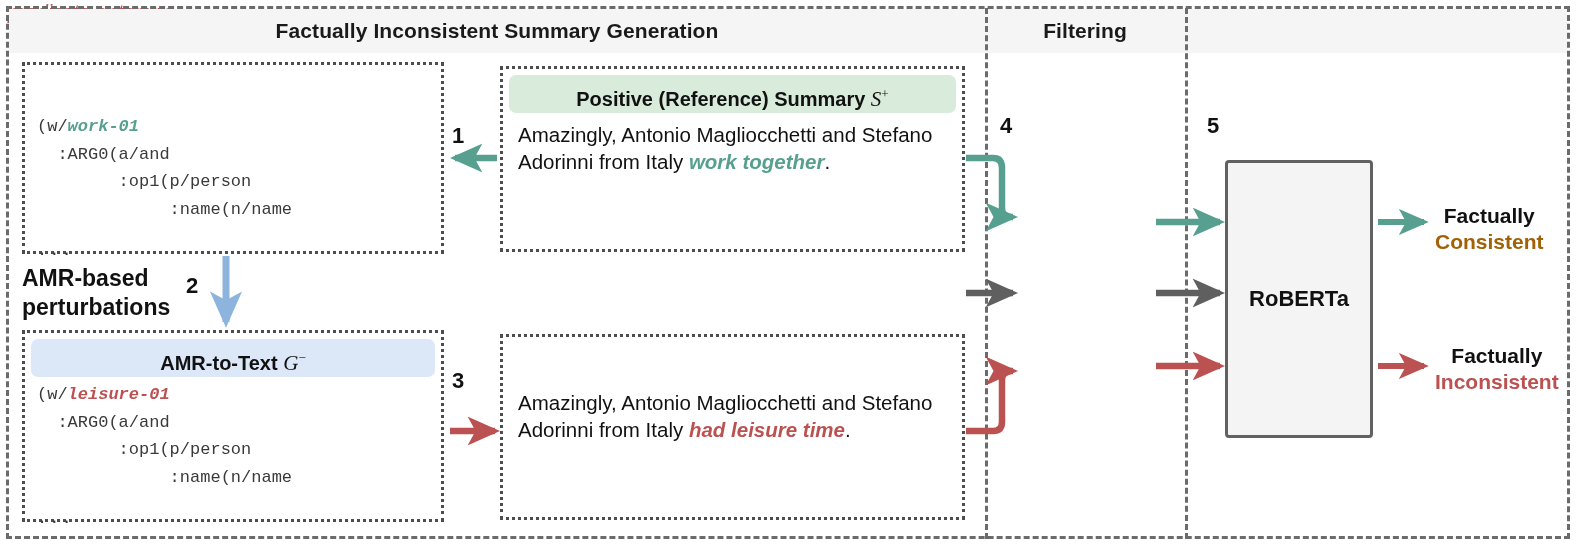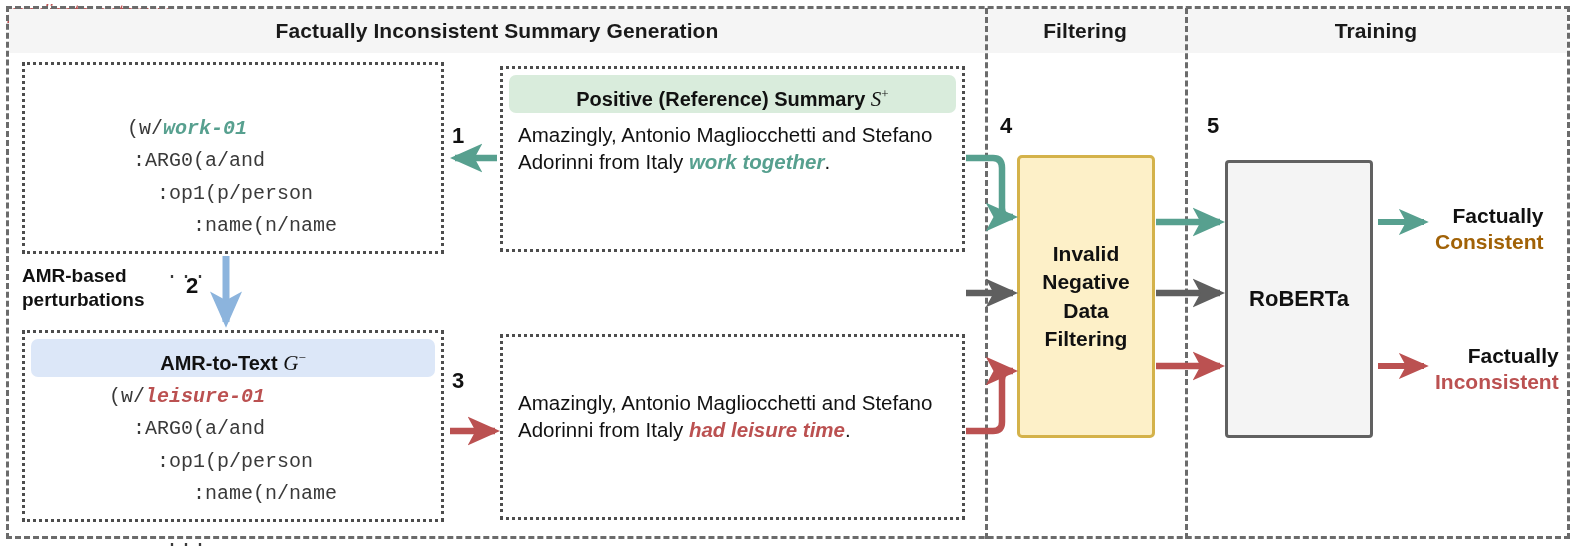--- a/index.html
+++ b/index.html
@@ -98,25 +98,24 @@
     font-style: normal;
     font-size: 13px;
   }
 
   
   .amr {
     position: absolute;
     left: 12px;
     top: 48px;
     font-family: "Liberation Mono", monospace;
-    font-size: 20px;
+    font-size: 17px;
     line-height: 1.62;
     color: #3a3a3a;
     white-space: pre;
-    text-align: center;
   }
   .amr .hl-pos {
     color: #57a08f;
     font-weight: bold;
     font-style: italic;
   }
   .amr .hl-neg {
     color: #bb5151;
     font-weight: bold;
     font-style: italic;
@@ -158,21 +157,21 @@
   }
 
   
   .lbl {
     position: absolute;
     font-weight: bold;
     color: #111111;
   }
   .lbl-amrpert {
     left: 22px; top: 264px;
-    font-size: 19px;
+    font-size: 23px;
     line-height: 1.28;
     color: #111111;
   }
   .lbl-predant {
     left: 244px; top: 264px;
     width: 180px;
     text-align: center;
     font-size: 20px;
     line-height: 1.28;
     font-style: italic;
@@ -214,21 +213,21 @@
     font-size: 22px;
   }
 
   
   .outlabel {
     position: absolute;
     font-weight: bold;
     font-size: 21px;
     line-height: 1.25;
     color: #111111;
-    text-align: right;
+    text-align: center;
   }
   .out-consistent-word   { color: #a16207; }
   .out-inconsistent-word { color: #bb5151; }
 
   
   .arrows {
     position: absolute;
     left: 0; top: 0;
     width: 1578px; height: 547px;
     pointer-events: none;
@@ -237,21 +236,20 @@
 </head>
 <body>
 
 <div id="canvas">
 
   <div class="outer-frame"></div>
 
   <div class="header-band"></div>
   <div class="header-title t1">Factually Inconsistent Summary Generation</div>
   <div class="header-title t2">Filtering</div>
-  <div class="header-title t3">Training</div>
 
   <div class="vdiv d1"></div>
   <div class="vdiv d2"></div>
 
   <div class="dotbox" style="left:22px; top:62px; width:422px; height:192px;">
     <div class="amr"><span>(w/</span><span class="hl-pos">work-01</span>
 <span>  :ARG0(a/and</span>
 <span>        :op1(p/person</span>
 <span>             :name(n/name</span><span class="dots">...</span></div>
   </div>
@@ -282,23 +280,20 @@
 
   <div class="dotbox" style="left:500px; top:334px; width:465px; height:186px;">
     <div class="summary-body"><span>Amazingly, Antonio Magliocchetti and Stefano Adorinni from Italy </span><span class="em-neg">had leisure time</span><span>.</span></div>
   </div>
 
   <div class="step-num" style="left:452px; top:123px;">1</div>
   <div class="step-num" style="left:452px; top:368px;">3</div>
   <div class="step-num" style="left:1000px; top:113px;">4</div>
   <div class="step-num" style="left:1207px; top:113px;">5</div>
 
-  <div class="procbox filterbox">
-    <span>Invalid Negative Data Filtering</span>
-  </div>
 
   <div class="procbox robertabox">
     <span>RoBERTa</span>
   </div>
 
   <div class="outlabel" style="left:1435px; top:203px;">
     <div>Factually</div>
     <div class="out-consistent-word">Consistent</div>
   </div>
   <div class="outlabel" style="left:1435px; top:343px;">

